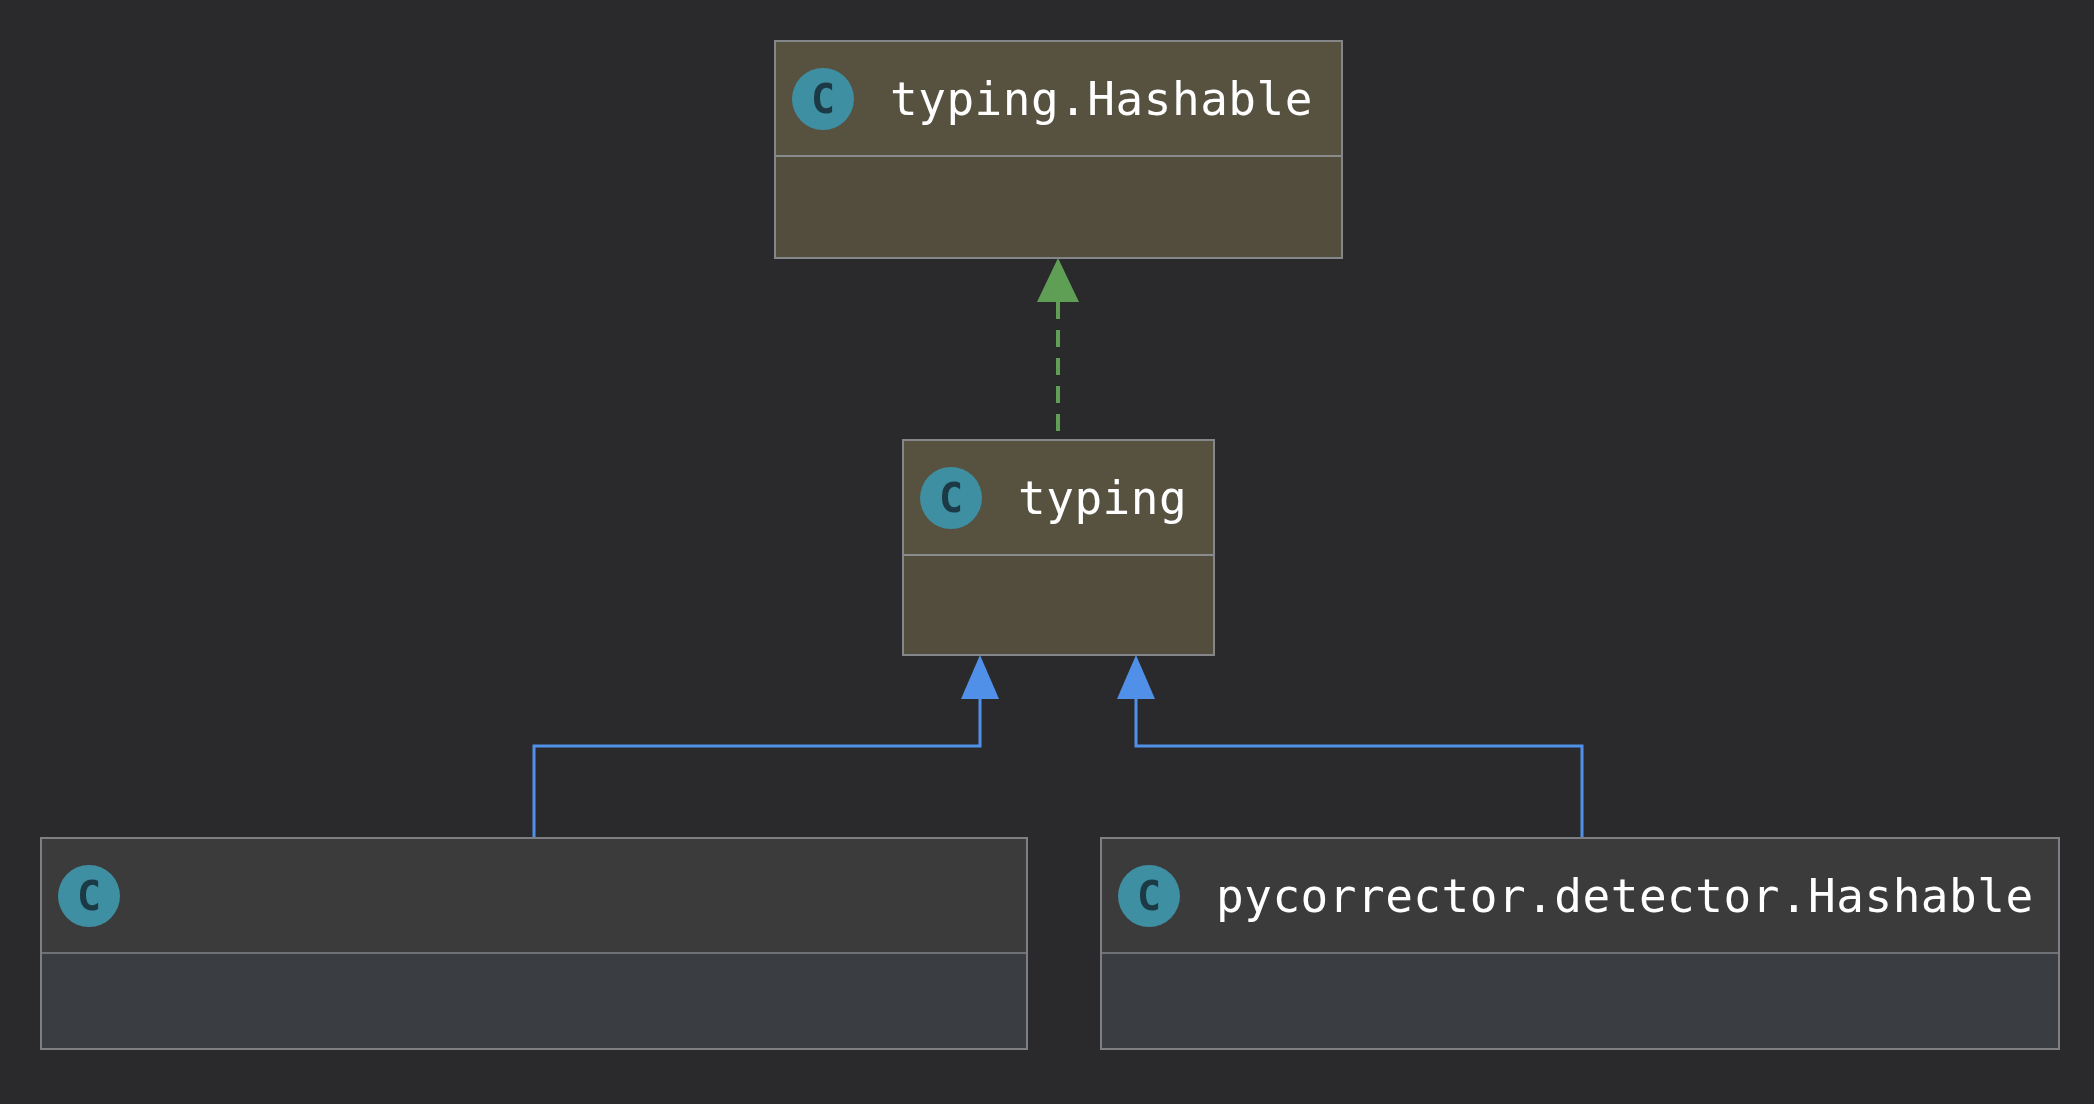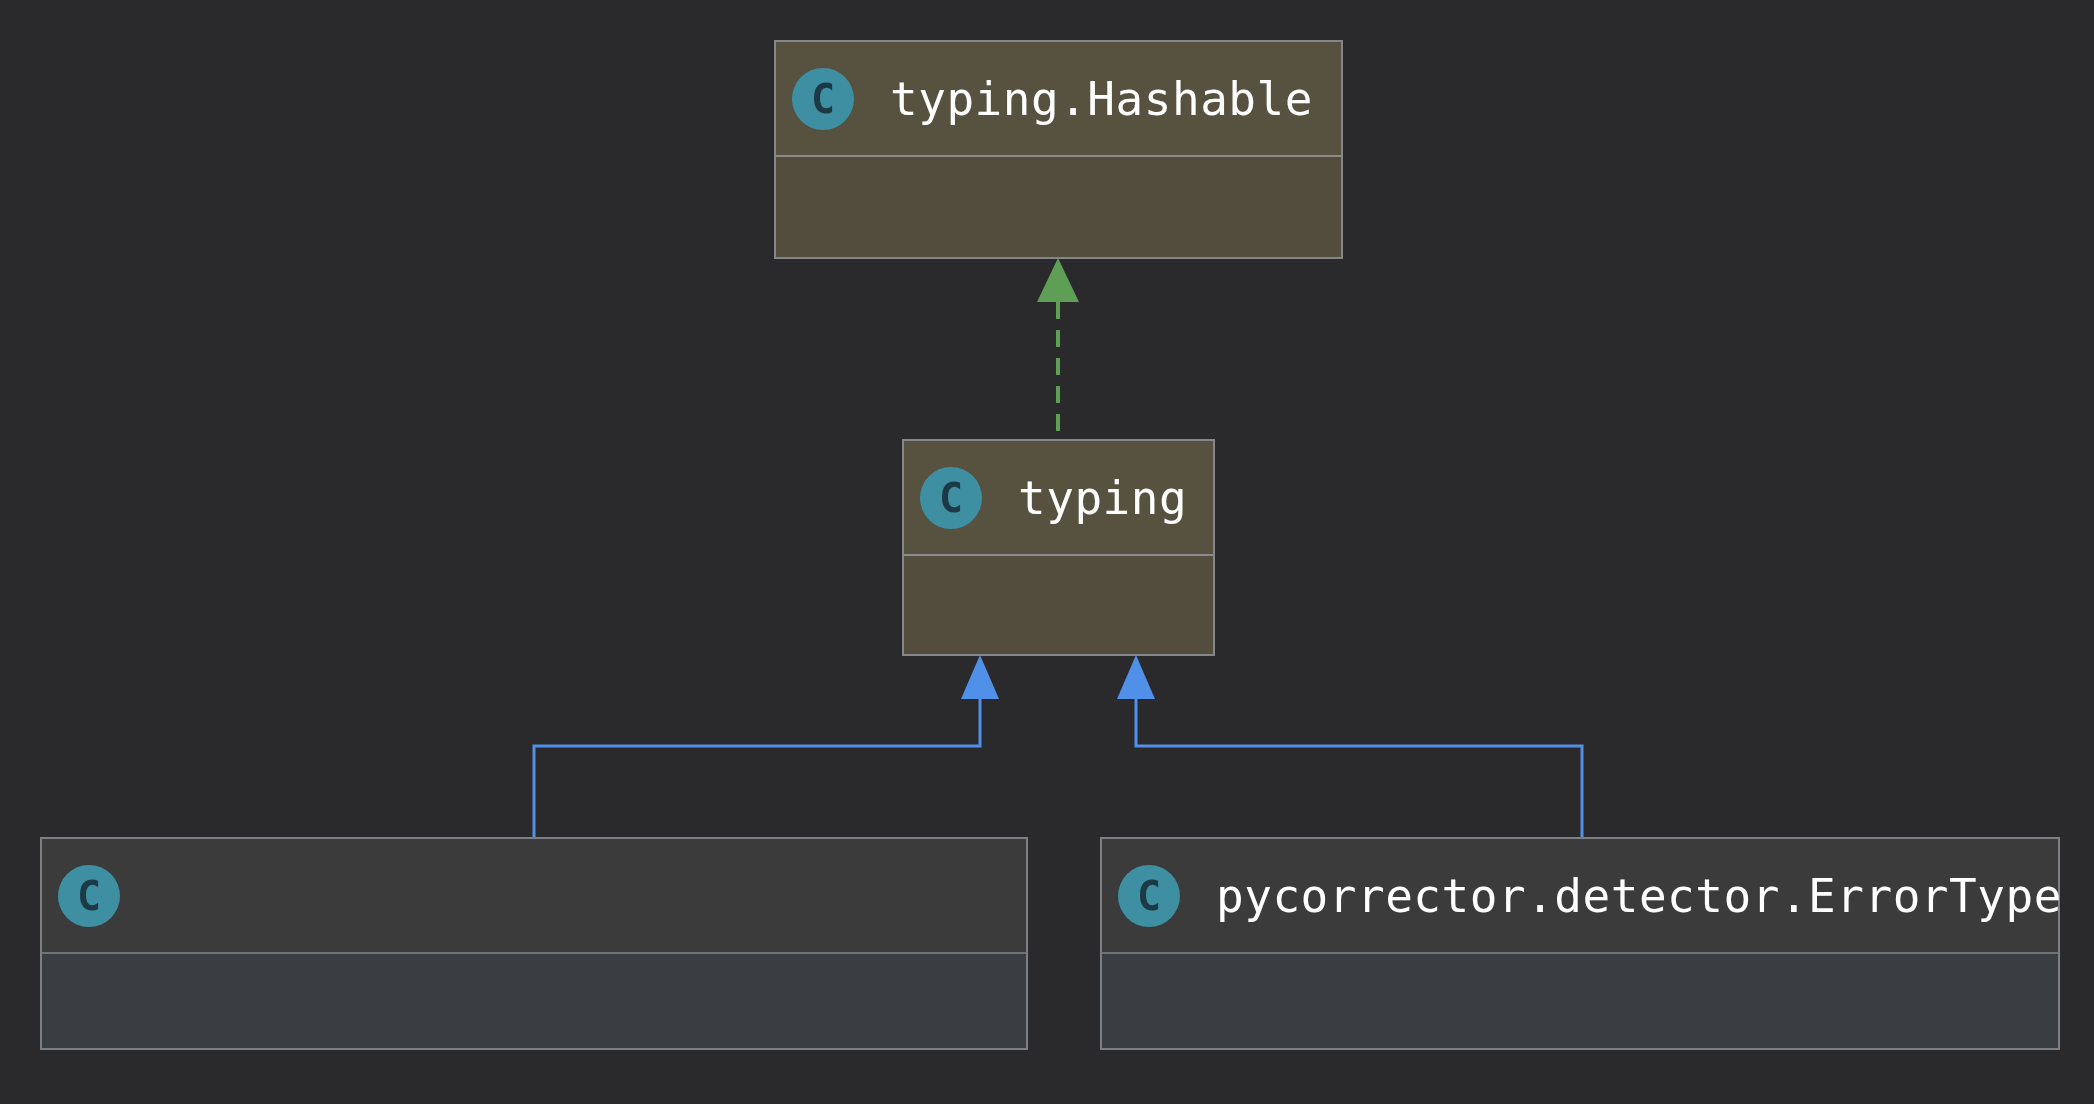--- a/index.html
+++ b/index.html
@@ -109,18 +109,18 @@
   <div class="uml-node node-dark" style="left:40px; top:837px; width:988px; height:213px;">
     <div class="node-header">
       <span class="class-icon">C</span>
     </div>
     <div class="node-body"></div>
   </div>
 
   <div class="uml-node node-dark" style="left:1100px; top:837px; width:960px; height:213px;">
     <div class="node-header">
       <span class="class-icon">C</span>
-      <span class="class-label">pycorrector.detector.ErrorType</span>
+      <span class="class-label">pycorrector.detector.Hashable</span>
     </div>
     <div class="node-body"></div>
   </div>
 
 </div>
 
 </body></html>

